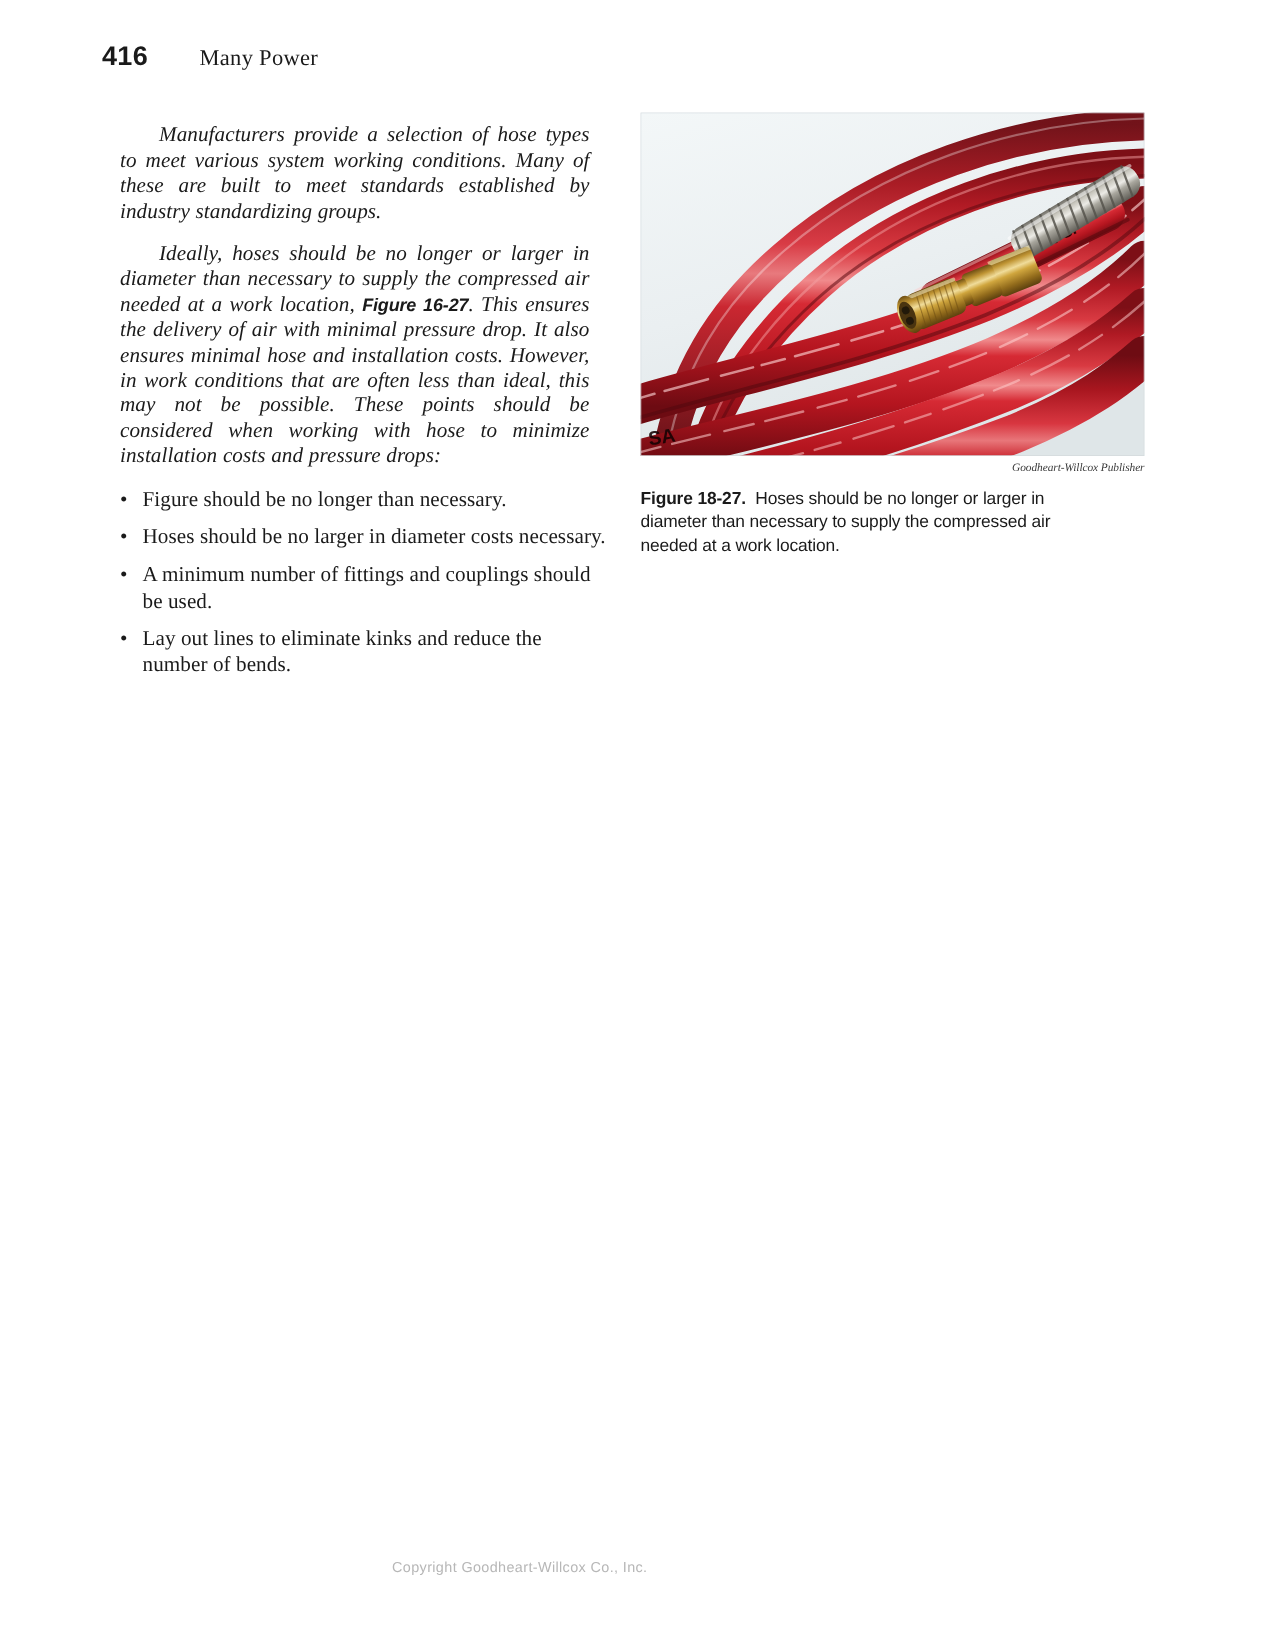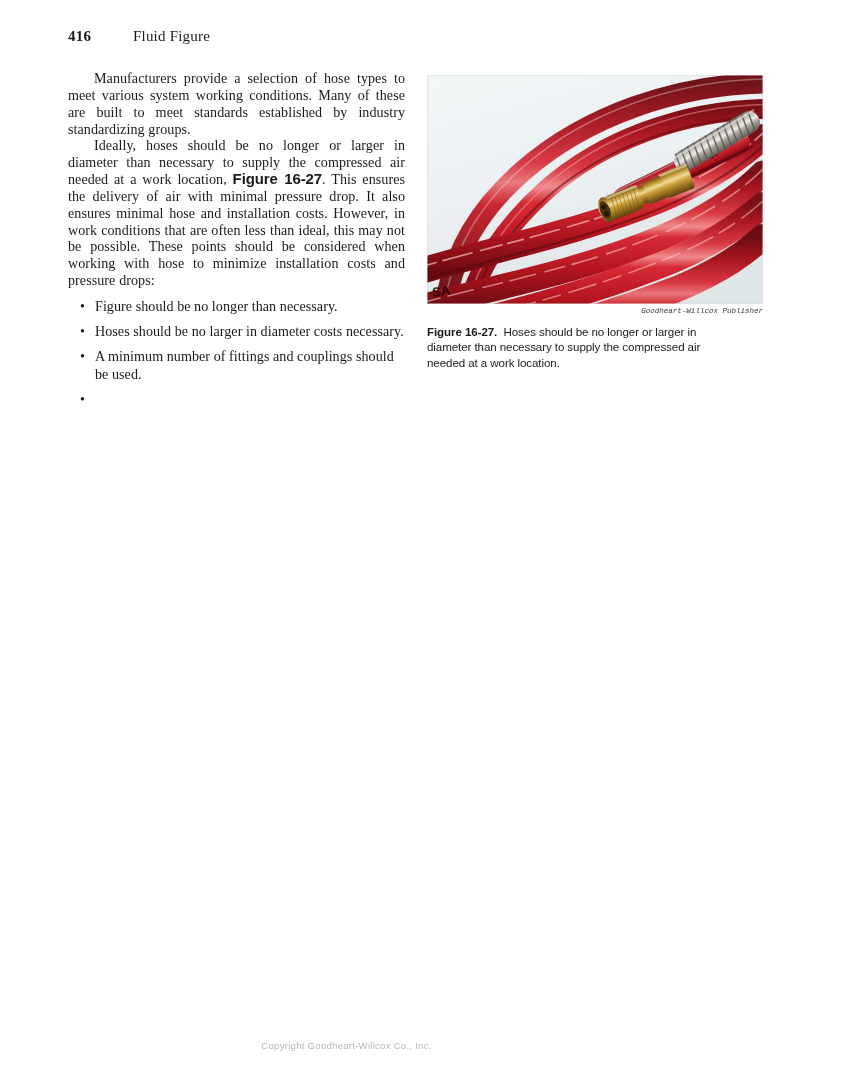--- a/index.html
+++ b/index.html
@@ -18,55 +18,56 @@
 
   
   #running-head {
     position: absolute;
     left: 68px;
     top: 27px;
     width: 700px;
     height: 24px;
   }
   #page-folio {
-    font-family: Liberation Serif, serif;
+    font-family: Liberation Sans, sans-serif;
     font-weight: bold;
-    font-size: 15px;
+    font-size: 18px;
     letter-spacing: .2px;
     display: inline-block;
     width: 65px;
   }
   #running-title {
     font-family: "Liberation Serif", serif;
     font-size: 15px;
     letter-spacing: .2px;
   }
 
   
   #text-column {
     position: absolute;
     left: 68px;
     top: 70px;
     width: 337px;
   }
   .body-par {
-    margin: 0;
+    margin: 12px;
     text-indent: 26px;
     text-align: justify;
     font-size: 14.1px;
     line-height: 16.85px;
     letter-spacing: .05px;
     word-spacing: .2px;
     -webkit-hyphens: none;
     hyphens: none;
+    font-style: italic;
   }
   .fig-ref {
     font-family: "Liberation Sans", sans-serif;
     font-weight: bold;
-    font-size: 15px;
+    font-size: 12px;
     letter-spacing: -.1px;
   }
 
   
   #bullet-list {
     margin: 9px 0 0 0;
     padding: 0;
     list-style: none;
   }
   #bullet-list li {
@@ -100,21 +101,21 @@
     width: 336px;
     height: 229px;
     overflow: hidden;
     background: #e9eef0;
   }
   #photo-svg { display: block; width: 336px; height: 229px; }
 
   #photo-credit {
     margin-top: 3px;
     text-align: right;
-    font-family: Liberation Mono, monospace;
+    font-family: Liberation Serif, serif;
     font-style: italic;
     font-size: 7.6px;
     color: #3a3a3a;
     letter-spacing: -.05px;
   }
 
   #figure-caption {
     margin-top: 9px;
     font-family: "Liberation Sans", sans-serif;
     font-size: 11.6px;
@@ -139,34 +140,34 @@
     font-family: "Liberation Sans", sans-serif;
     font-size: 9.6px;
     color: #b7b7b7;
     letter-spacing: .25px;
   }
 </style>
 </head>
 <body>
 
 <div id="running-head">
-  <span id="page-folio">416</span><span id="running-title">Fluid Figure</span>
+  <span id="page-folio">416</span><span id="running-title">Many Power</span>
 </div>
 
 <div id="text-column">
 
   <p class="body-par">Manufacturers provide a selection of hose types to meet various system working conditions. Many of these are built to meet standards established by industry standardizing groups.</p>
 
   <p class="body-par"><span>Ideally, hoses should be no longer or larger in diameter than necessary to supply the compressed air needed at a work location, </span><span class="fig-ref">Figure 16-27</span><span>. This ensures the delivery of air with minimal pressure drop. It also ensures minimal hose and installation costs. However, in work conditions that are often less than ideal, this may not be possible. These points should be considered when working with hose to minimize installation costs and pressure drops:</span></p>
 
   <ul id="bullet-list">
     <li><span class="bullet-dot">•</span><span>Figure should be no longer than necessary.</span></li>
     <li><span class="bullet-dot">•</span><span>Hoses should be no larger in diameter costs necessary.</span></li>
     <li><span class="bullet-dot">•</span><span>A minimum number of fittings and couplings should be used.</span></li>
-    <li><span class="bullet-dot">•</span></li>
+    <li><span class="bullet-dot">•</span><span>Lay out lines to eliminate kinks and reduce the number of bends.</span></li>
   </ul>
 </div>
 
 <div id="figure-block">
 
   <div id="figure-photo">
     <svg id="photo-svg" viewBox="0 0 336 229" preserveAspectRatio="none">
       <defs>
         <linearGradient id="bgGrad" x1="0" y1="0" x2="0.4" y2="1">
           <stop offset="0%" stop-color="#f3f7f8"></stop>
@@ -294,16 +295,16 @@
 
         <text x="6" y="222" font-family="Liberation Sans, sans-serif" font-size="13" font-weight="bold" fill="#140203" opacity="0.88" transform="rotate(-9 6 222)">SA</text>
 
         <rect x="0" y="0" width="336" height="229" fill="none" stroke="#d4dadd" stroke-width="1"></rect>
       </g>
     </svg>
   </div>
 
   <div id="photo-credit">Goodheart-Willcox Publisher</div>
 
-  <div id="figure-caption"><span class="caption-label">Figure 16-27.</span>&nbsp; <span>Hoses should be no longer or larger in diameter than necessary to supply the compressed air needed at a work location.</span></div>
+  <div id="figure-caption"><span class="caption-label">Figure 18-27.</span>&nbsp; <span>Hoses should be no longer or larger in diameter than necessary to supply the compressed air needed at a work location.</span></div>
 </div>
 
 <div id="page-footer">Copyright Goodheart-Willcox Co., Inc.</div>
 
 </body></html>

